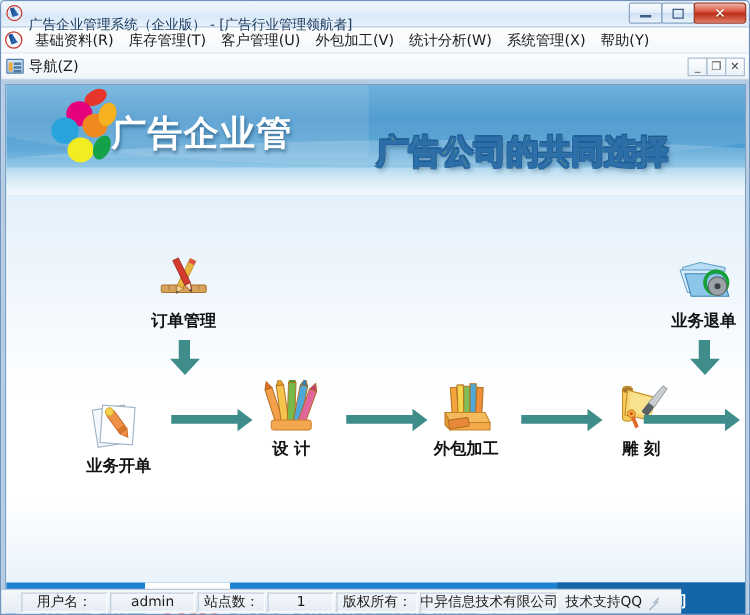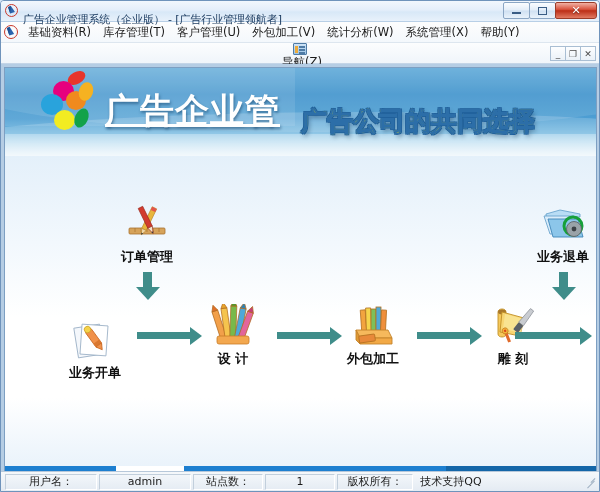--- a/index.html
+++ b/index.html
@@ -108,21 +108,20 @@
   }
 
   
   .navbar {
     height: 21px;
     background: linear-gradient(180deg, #fcfdfe 0%, #f0f5fa 100%);
     display: flex; align-items: center;
     padding-left: 4px;
     position: relative;
     border-bottom: 1px solid #c4d5e7;
-    flex-direction: column;
   }
   .nav-icon {
     width: 14px; height: 12px;
     background: linear-gradient(180deg, #cfe4f7 0%, #9cc4e6 100%);
     border: 1px solid #4f7ba5;
     border-radius: 1px;
     position: relative;
     margin-right: 4px; flex: 0 0 auto;
   }
   .nav-icon::before {
@@ -201,28 +200,27 @@
   .logo i { position: absolute; display: block; border-radius: 50%; }
   .bl1 { left: 26px; top: 0px;  width: 19px; height: 12px; background: #e8352b; transform: rotate(-28deg); }
   .bl2 { left: 12px; top: 9px;  width: 21px; height: 20px; background: #e6007e; }
   .bl3 { left: 0px;  top: 22px; width: 22px; height: 21px; background: #29a3dc; }
   .bl4 { left: 25px; top: 19px; width: 20px; height: 19px; background: #f08a1e; }
   .bl5 { left: 38px; top: 10px; width: 14px; height: 19px; background: #f6b221; transform: rotate(18deg); }
   .bl6 { left: 13px; top: 38px; width: 21px; height: 20px; background: #f2ec22; }
   .bl7 { left: 34px; top: 36px; width: 13px; height: 20px; background: #13a24a; transform: rotate(24deg); }
 
   .banner-title {
-    position: absolute; left: 100px; top: 20px;
-    font-size: 34px; font-weight: bold;
+    position: absolute; left: 84px; top: 20px;
+    font-size: 28px; font-weight: bold;
     color: #ffffff;
     letter-spacing: 1px;
     white-space: nowrap;
     text-shadow: 1px 2px 3px rgba(15,60,100,.55);
     font-family: "DejaVu Sans", "Liberation Sans", sans-serif;
-    text-decoration: underline;
   }
   .banner-sub {
     position: absolute; left: 296px; top: 36px;
     font-size: 26px; font-weight: bold;
     color: #fff200;
     letter-spacing: 0px;
     white-space: nowrap;
     -webkit-text-stroke: 1px #2c6ea8;
     text-shadow: 1px 1px 0 #1d5c96, -1px 1px 0 #1d5c96,
                  1px -1px 0 #1d5c96, -1px -1px 0 #1d5c96,
@@ -307,25 +305,25 @@
     display: flex; flex-direction: column;
     align-items: center; justify-content: center;
     flex: 0 0 auto;
   }
   .ad-right .r1 { font-size: 13.5px; font-weight: bold; letter-spacing: 1px; }
   .ad-right .r2 { font-size: 11.5px; font-weight: bold; margin-top: 2px; }
 
   
   .statusbar {
     position: absolute; left: 0; bottom: 0;
-    width: 600px; height: 20px;
+    width: 544px; height: 20px;
     background: linear-gradient(180deg, #f5f8fb 0%, #e4ebf3 100%);
     border-top: 1px solid #b7c8da;
     display: flex; align-items: center;
-    padding: 0 4px;
+    padding: 0 16px;
   }
   .sb-cell {
     height: 16px;
     border: 1px solid #c2cfdc;
     border-right-color: #ffffff; border-bottom-color: #ffffff;
     display: flex; align-items: center; justify-content: center;
     font-size: 11px; color: #1b1b1b;
     margin-right: 2px;
     padding: 0 4px;
     background: transparent;
@@ -565,17 +563,18 @@
 
     </div>
   </div>
 
   <div class="statusbar">
     <span class="sb-cell" style="width:92px;">用户名：</span>
     <span class="sb-cell" style="width:92px;">admin</span>
     <span class="sb-cell" style="width:70px;">站点数：</span>
     <span class="sb-cell" style="width:70px;">1</span>
     <span class="sb-cell" style="width:76px;">版权所有：</span>
+    <span class="sb-cell" style="width:110px;">中异信息技术有限公司</span>
     <span class="sb-cell" style="width:72px;border:none;">技术支持QQ</span>
     <span class="sb-grip"></span>
   </div>
 
 </div>
 
 </body></html>

